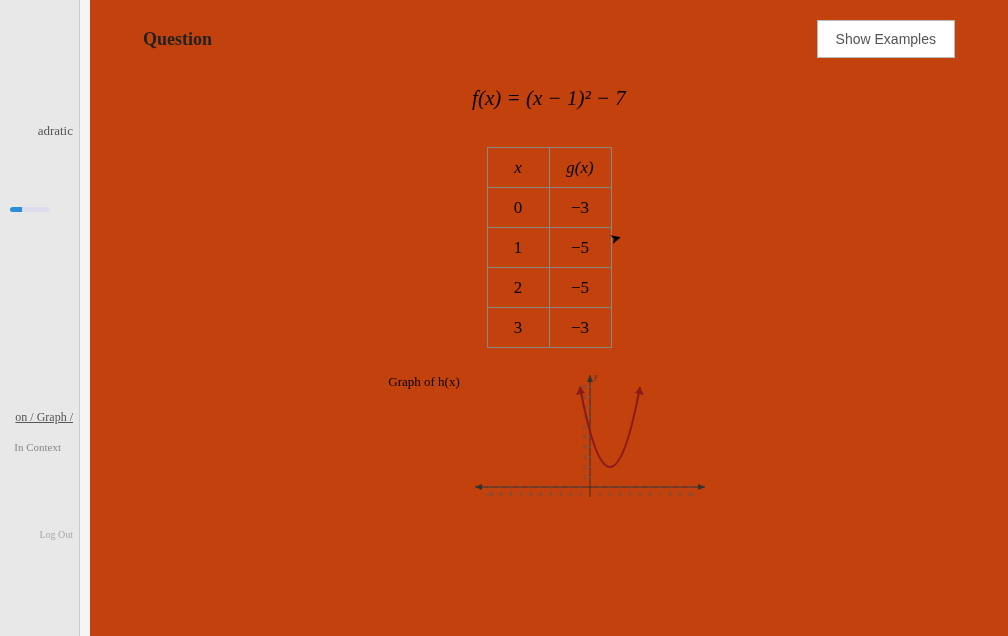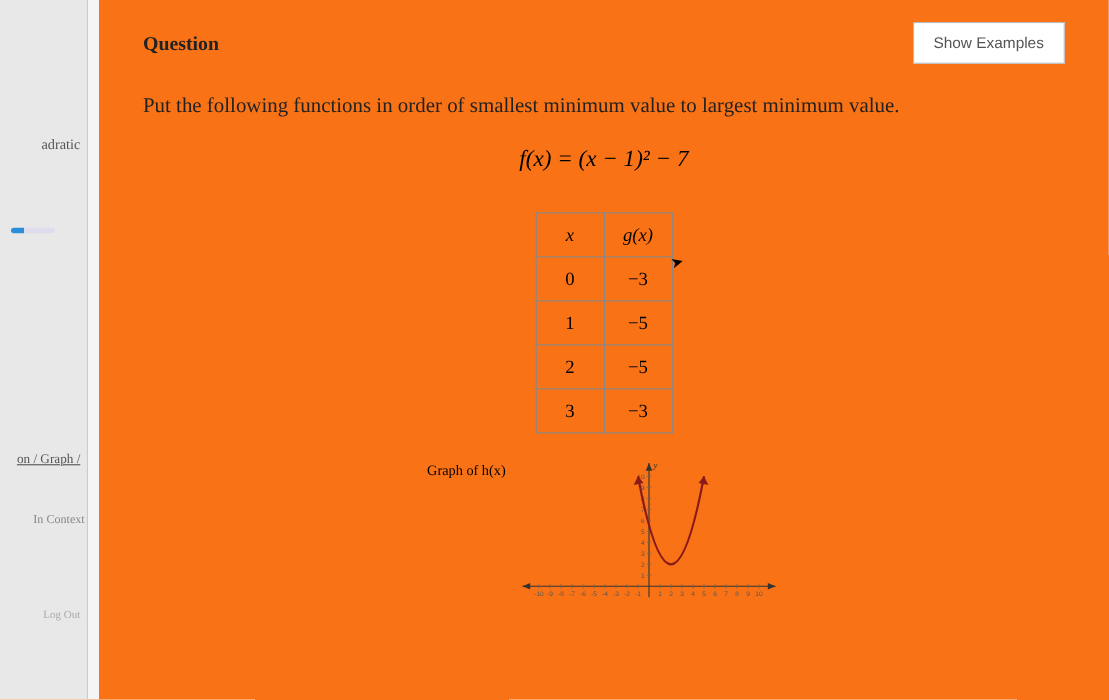--- a/index.html
+++ b/index.html
@@ -32,30 +32,30 @@
     }
     .sidebar-adratic { margin-top: 115px; text-align: right; padding-right: 6px; }
     .sidebar-progress {
       width: 40px;
       height: 5px;
       background: linear-gradient(to right, #2a8fd8 30%, #dde 30%);
       border-radius: 3px;
       margin: 60px 10px;
     }
     .sidebar-graph { margin-top: 190px; text-align: right; padding-right: 6px; font-size: 12px; text-decoration: underline;}
-    .sidebar-context { margin-top: 25px; text-align: right; padding-right: 2px; font-size: 11px; color: #888;}
+    .sidebar-context { text-align: right; padding-right: 18px; font-size: 11px; color: #888;}
     .sidebar-logout { margin-top: 60px; text-align: right; padding-right: 6px; font-size: 10px; color: #aaa;}
     .main {
       position: absolute;
       left: 90px;
       top: 0;
       right: 0;
       bottom: 0;
-      background: #f97316;
-      padding: 20px 40px;
+      background: #c2410c;
+      padding: 20px 53px;
     }
     .header {
       display: flex;
       justify-content: space-between;
       align-items: center;
       margin-bottom: 28px;
     }
     .question-label {
       font-weight: bold;
       font-size: 18px;
@@ -158,21 +158,20 @@
 <div class="main">
   <div class="header">
     <div class="question-label">Question</div>
     <div class="header-btns">
       <button class="btn">
         <span>Show Examples</span>
       </button>
     </div>
   </div>
 
-  <div class="prompt">Put the following functions in order of smallest minimum value to largest minimum value.</div>
 
   <div class="formula">f(x) = (x − 1)² − 7</div>
 
   <div class="table-wrap">
     <table>
       <tbody>
           <tr>
         <td class="hdr">x</td>
         <td class="hdr">g(x)</td>
       </tr>

